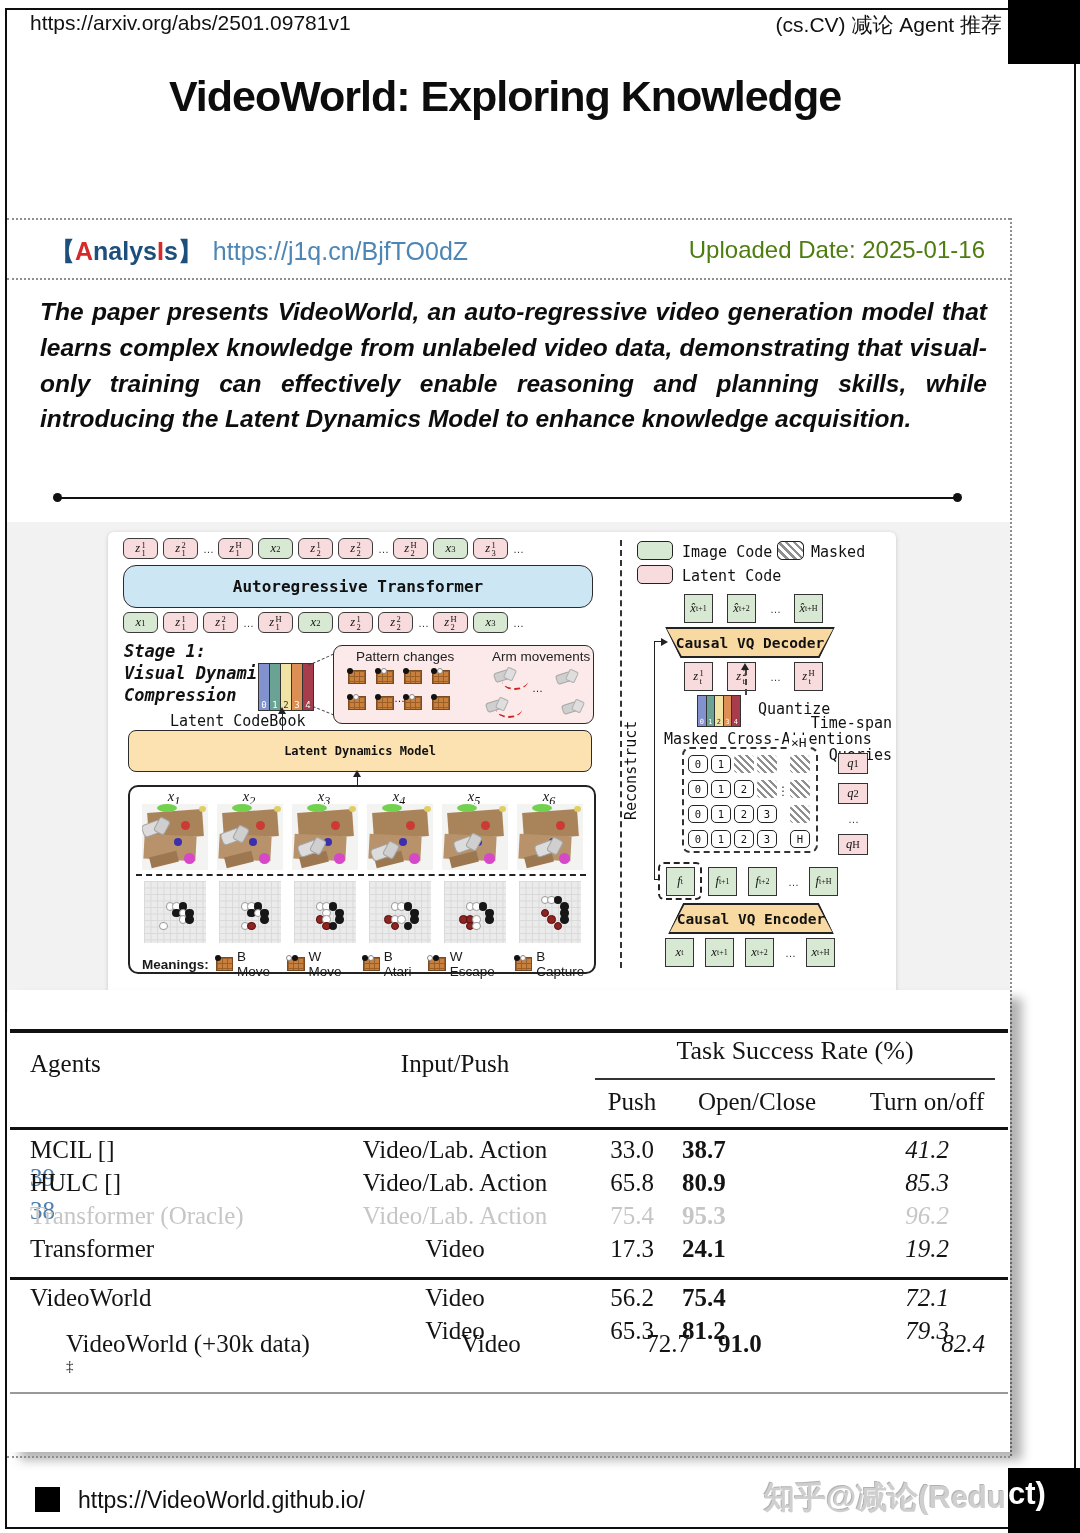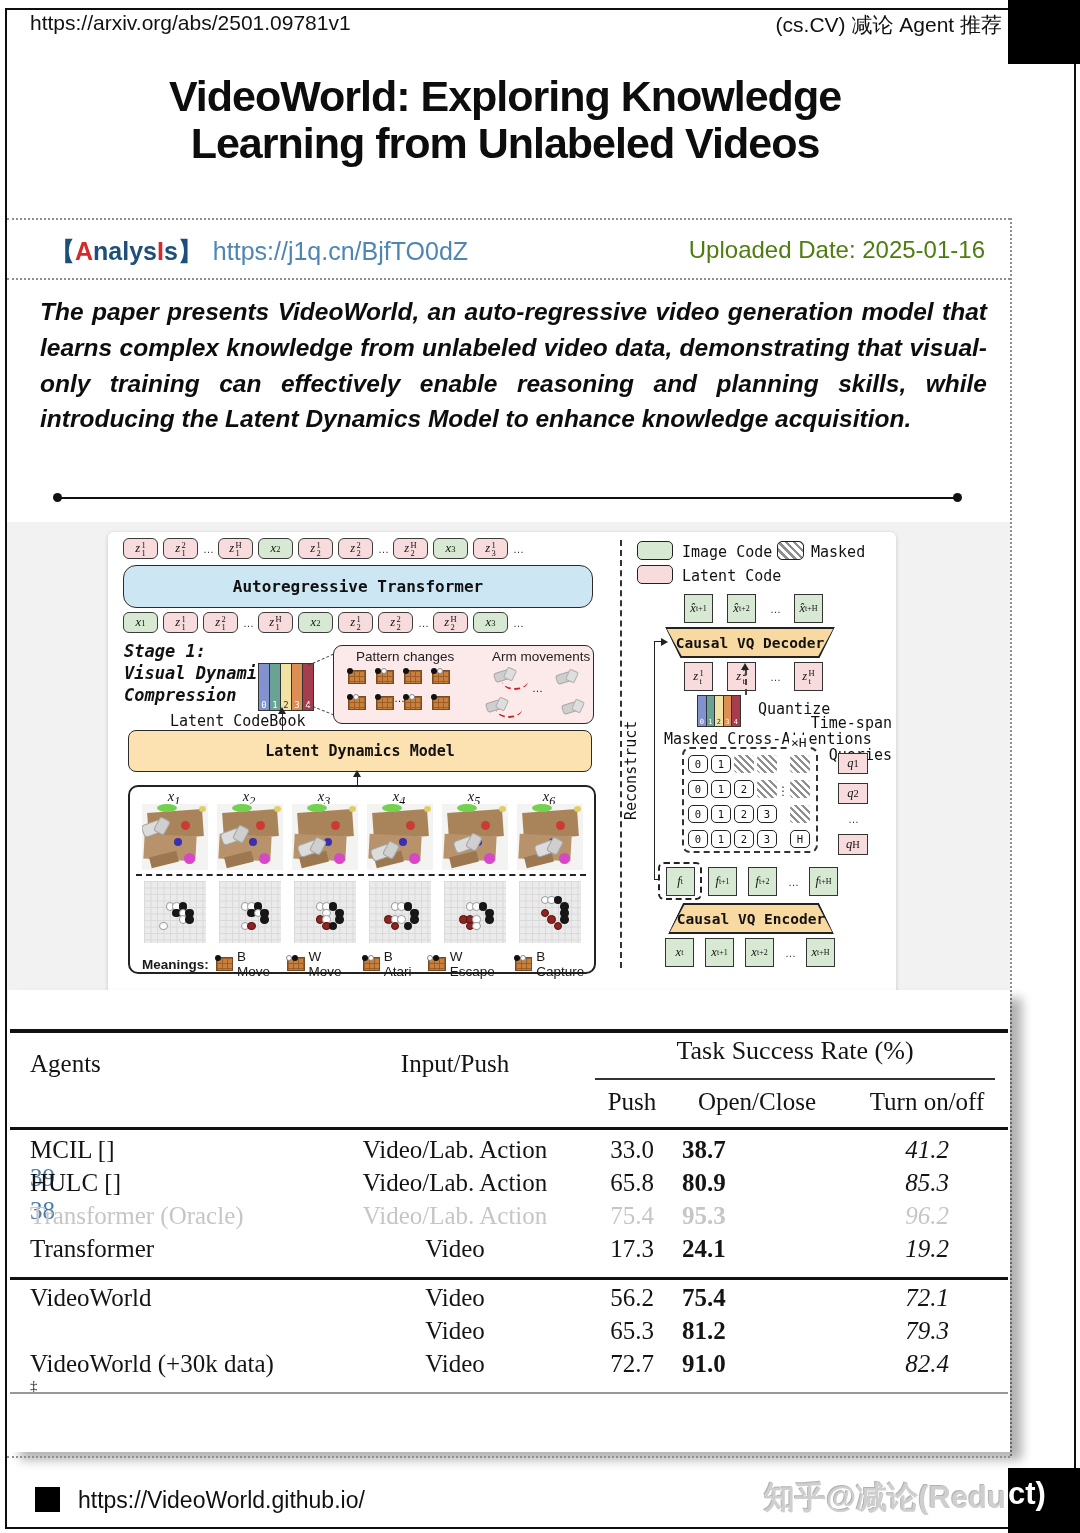--- a/index.html
+++ b/index.html
@@ -55,21 +55,21 @@
   .mini-board{width:16px;height:12px;background:#c8803f;border:1px solid #7a4a20;position:relative;display:inline-block;
               background-image:linear-gradient(#9c5f28 1px,transparent 1px),linear-gradient(90deg,#9c5f28 1px,transparent 1px);
               background-size:5px 5px;}
   .mb-dot{position:absolute;width:6px;height:6px;border-radius:50%;}
   .mb-b{background:#111;} .mb-w{background:#fff;border:1px solid #888;box-sizing:border-box;}
   .armpic{position:absolute;width:20px;height:14px;}
   .armpic .p1{position:absolute;left:0;top:3px;width:14px;height:8px;background:#cfcfcf;border:1px solid #a8a8a8;border-radius:3px;transform:rotate(-18deg);}
   .armpic .p2{position:absolute;left:11px;top:0;width:8px;height:10px;background:#dedede;border:1px solid #b0b0b0;border-radius:2px;transform:rotate(25deg);}
   .red-arc{position:absolute;width:26px;height:16px;border-bottom:2px dashed #cc2222;border-radius:50%;}
   .ldm-box{position:absolute;left:20px;top:198px;width:462px;height:40px;background:#fbe2b0;border:1.6px solid #2b2b2b;
-           border-radius:8px;display:flex;align-items:center;justify-content:center;font-size:15px;font-weight:bold;}
+           border-radius:8px;display:flex;align-items:center;justify-content:center;font-size:12px;font-weight:bold;}
   .frames-panel{position:absolute;left:20px;top:253px;width:464px;height:185px;border:2px solid #222;border-radius:10px;background:#fff;}
   .frame-label{position:absolute;top:1px;width:66px;text-align:center;font-family:"Liberation Serif",serif;
                font-style:italic;font-size:14.5px;}
   .scene{position:absolute;top:17px;width:66px;height:66px;background:#f3f3f1;overflow:hidden;}
   .scene .d1{position:absolute;left:6px;top:7px;width:55px;height:27px;background:#a9845b;transform:rotate(-4deg);}
   .scene .d2{position:absolute;left:2px;top:31px;width:52px;height:25px;background:#b7926a;transform:rotate(3deg);}
   .scene .d3{position:absolute;left:8px;top:50px;width:28px;height:11px;background:#9c7750;transform:rotate(-14deg);}
   .scene .bg1{position:absolute;left:15px;top:0px;width:20px;height:8px;background:#72d14e;border-radius:50%;}
   .scene .bg2{position:absolute;right:2px;top:2px;width:7px;height:6px;background:#e0ce62;border-radius:50%;}
   .scene .dr{position:absolute;width:9px;height:9px;border-radius:50%;background:#cc3a35;left:39px;top:17px;}
@@ -146,21 +146,20 @@
 
 <div class="page">
   <div class="outer-border"></div>
 
   <a class="hdr-url">https://arxiv.org/abs/2501.09781v1</a>
   <div class="hdr-rec">(cs.CV) 减论 Agent 推荐</div>
   <div class="corner-box-top"></div>
 
   <div class="title">
     <div>VideoWorld: Exploring Knowledge</div>
-    <div>Learning from Unlabeled Videos</div>
   </div>
 
   <div class="dotline" style="top:218px"></div>
   <div class="vdotline"></div>
 
   <div class="analysis">
     <span class="an-navy">【</span><span class="an-red">A</span><span class="an-navy">nalys</span><span class="an-red">I</span><span class="an-navy">s</span><span class="an-navy">】</span><a class="an-link">https://j1q.cn/BjfTO0dZ</a>
   </div>
   <div class="uploaded">Uploaded Date: 2025-01-16</div>
 
@@ -775,21 +774,21 @@
           <span class="c-push">56.2</span>
           <span class="c-open">75.4</span>
           <span class="c-turn">72.1</span>
         </div>
         <div class="t-row" style="top: 327px;">
           <span class="c-io">Video</span>
           <span class="c-push">65.3</span>
           <span class="c-open">81.2</span>
           <span class="c-turn">79.3</span>
         </div>
-        <div class="t-row" style="top: 360px;">
+        <div class="t-row" style="top: 340px; margin-left: 36px;">
           <span class="c-agent">VideoWorld (+30k data)<span class="supmark">‡</span></span>
           <span class="c-io">Video</span>
           <span class="c-push">72.7</span>
           <span class="c-open">91.0</span>
           <span class="c-turn">82.4</span>
         </div>
       </div>
     <div class="rule" style="top:287px;height:2.5px;"></div>
     <div class="rule" style="top:402px;height:2px;background:#999;"></div>
   </div>

